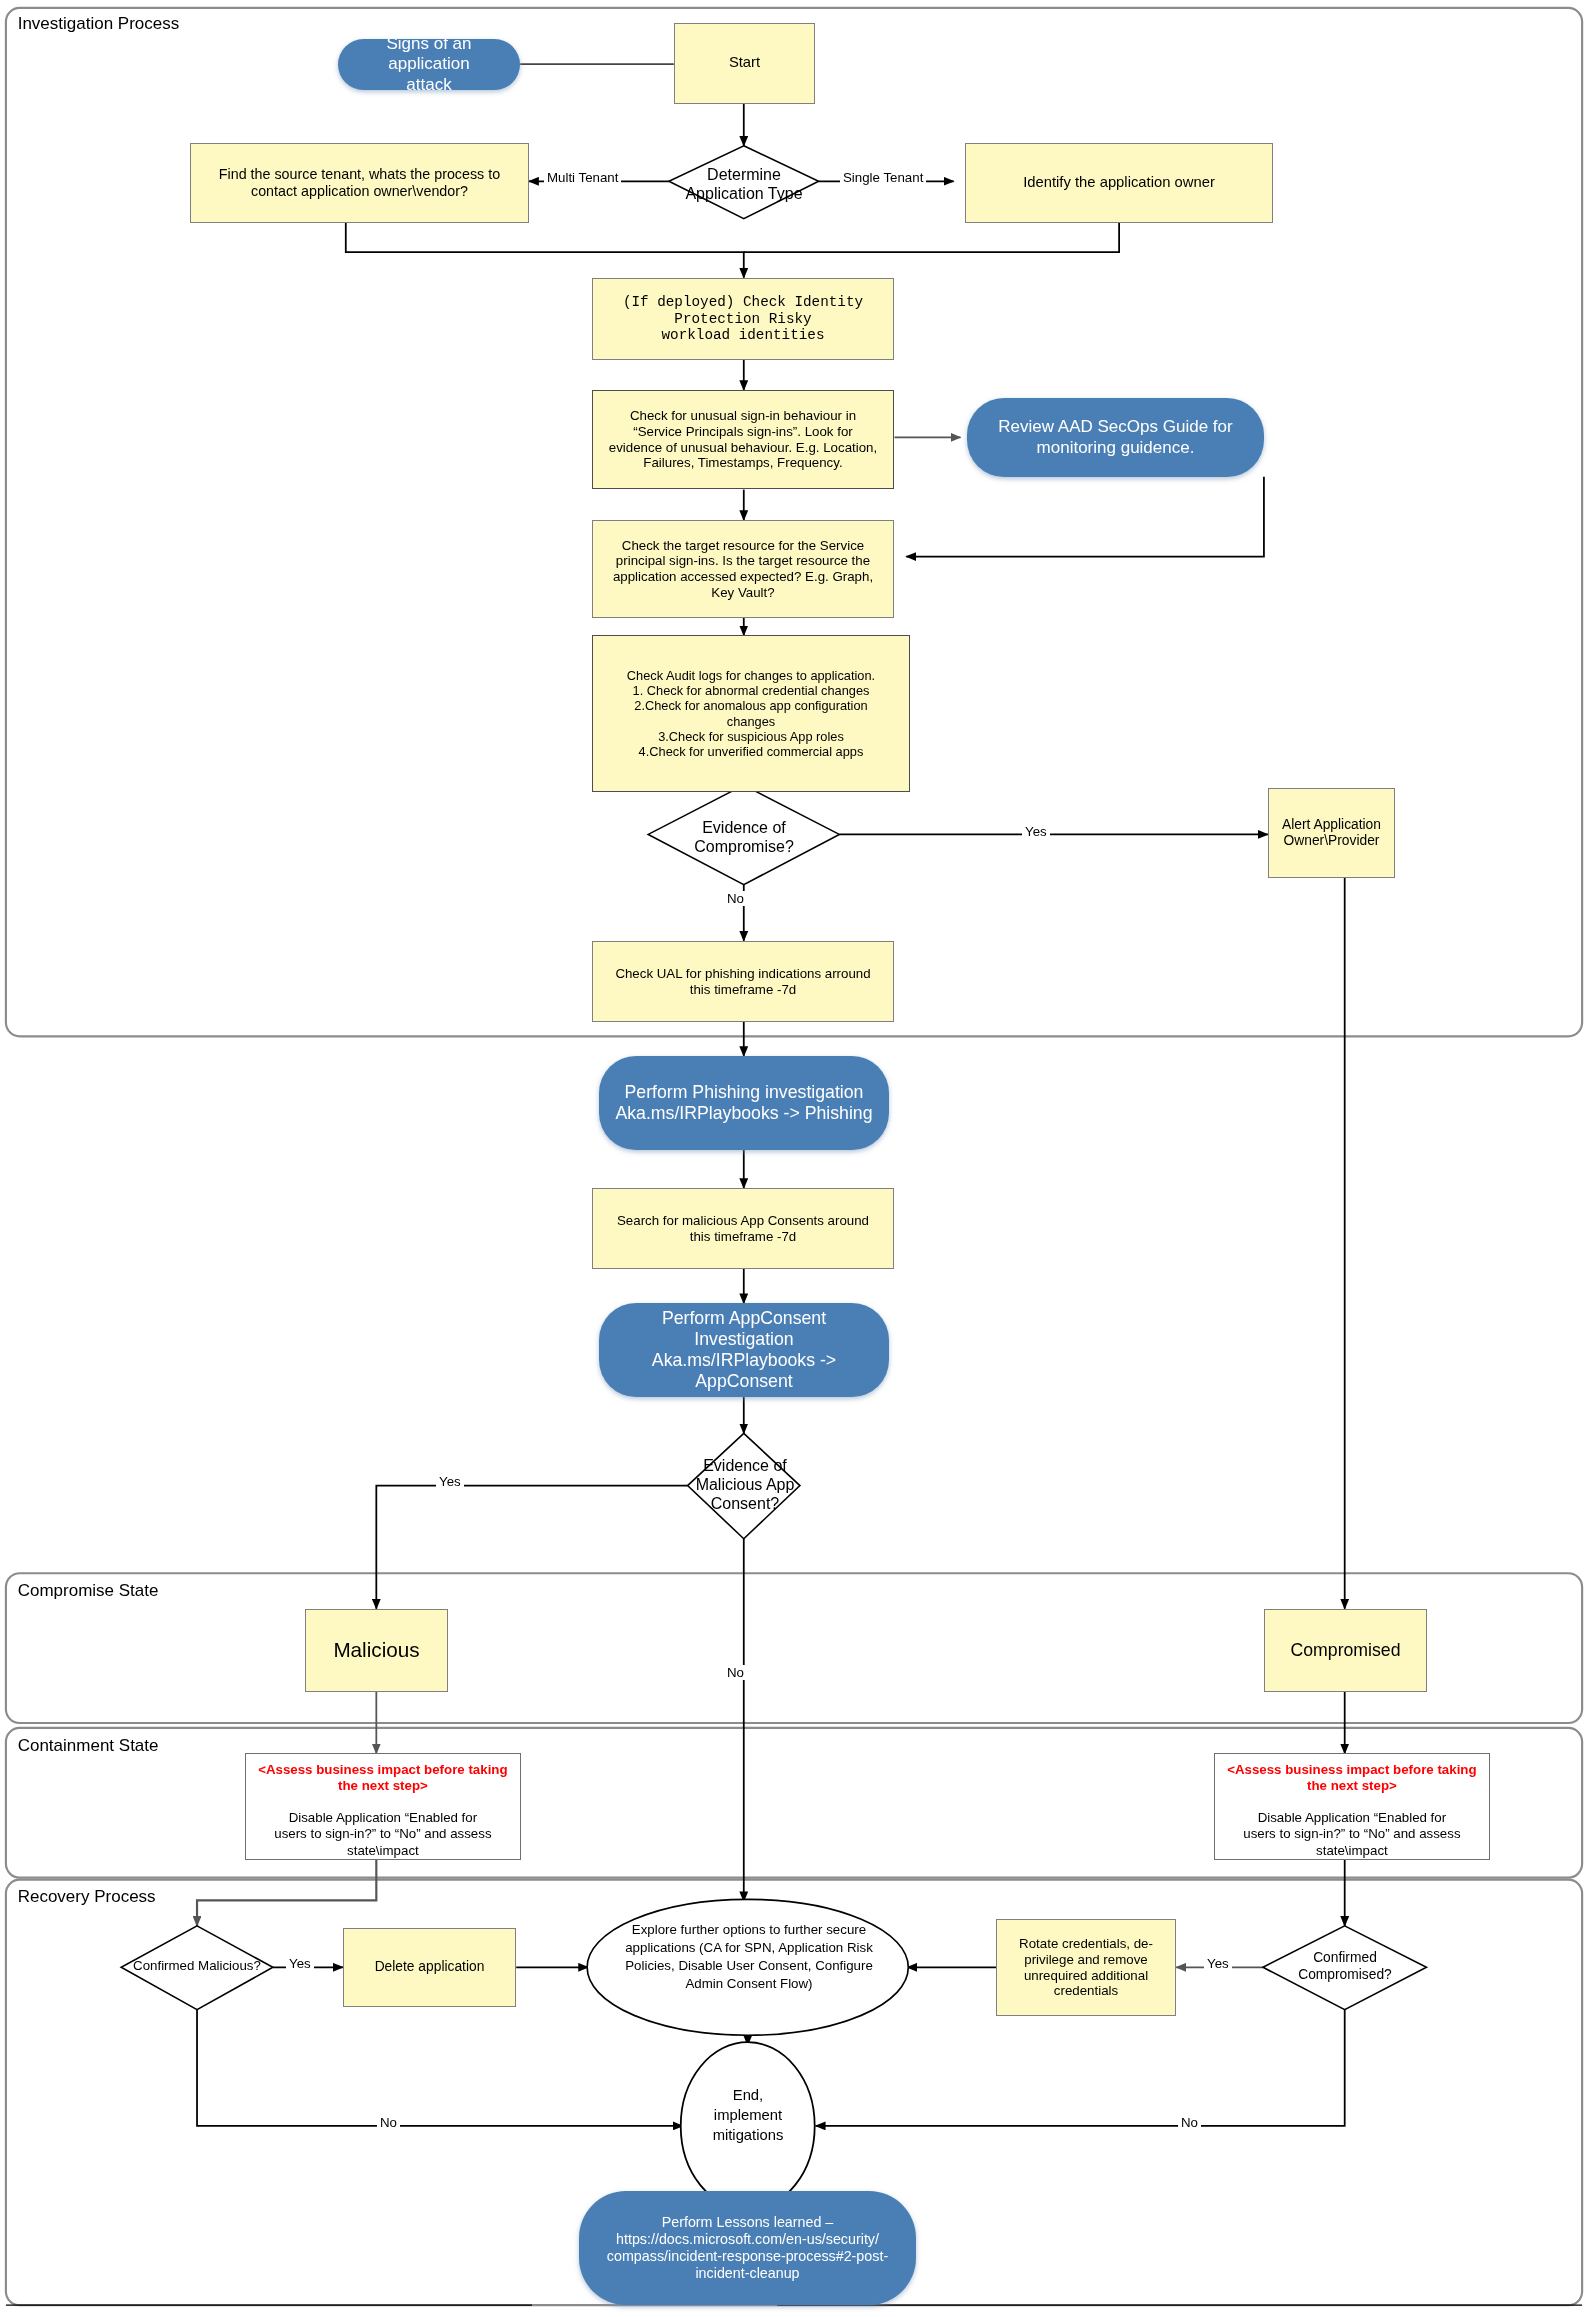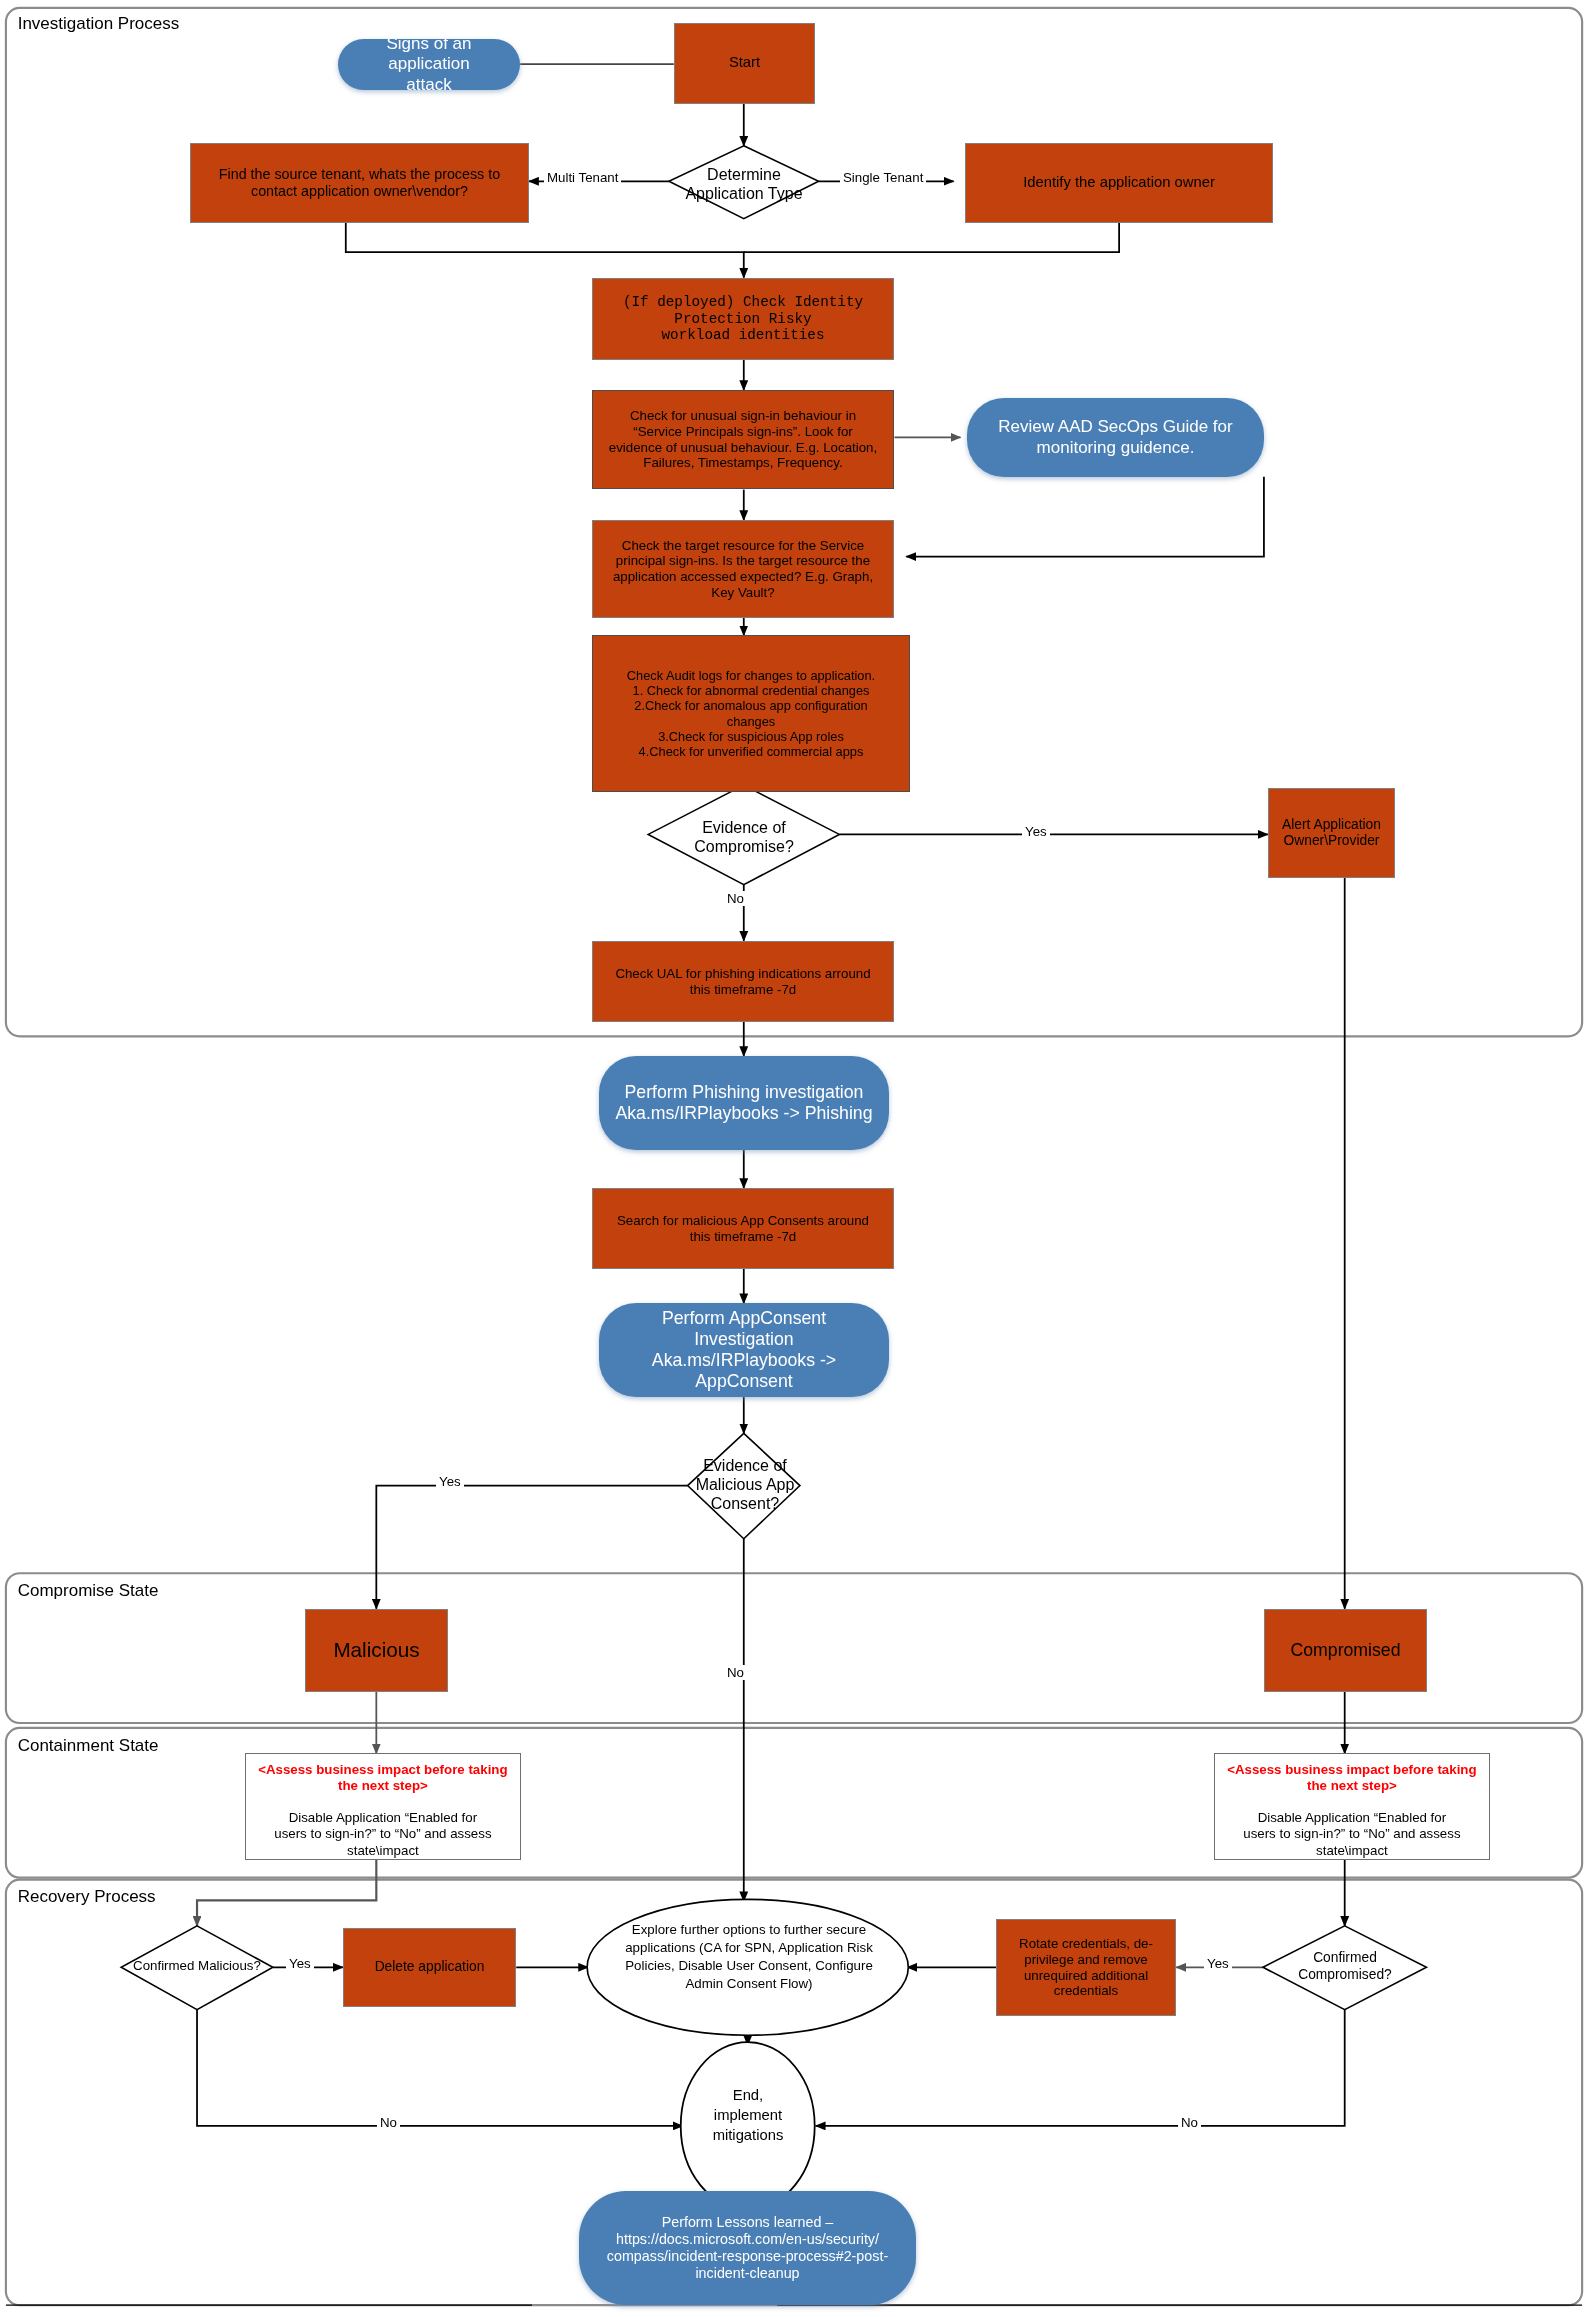--- a/index.html
+++ b/index.html
@@ -31,21 +31,21 @@
     display: flex;
     align-items: center;
     justify-content: center;
     text-align: center;
     line-height: 1.18;
     white-space: pre-line;
     z-index: 5;
   }
   .proc {
     border: 1.6px solid #808080;
-    background: #c2410c;
+    background: #fef9c3;
     font-size: 14.3px;
     padding: 2px 5.9px;
   }
   .proc-thin {
     border: 1.3px solid #4d4d4d;
   }
   .pill {
     background: #4a7fb5;
     color: #ffffff;
     border-radius: 37px;

